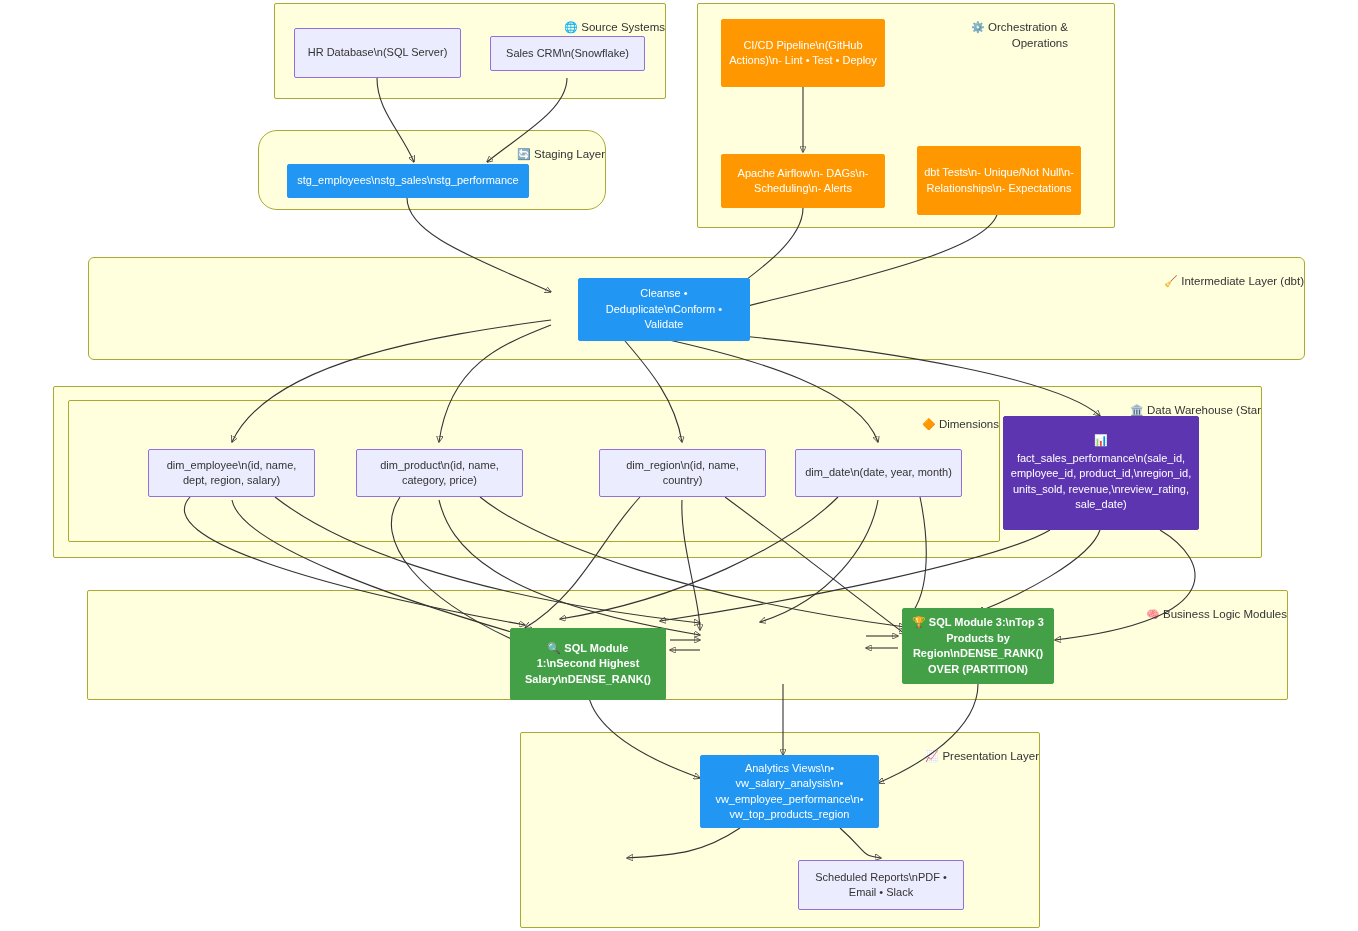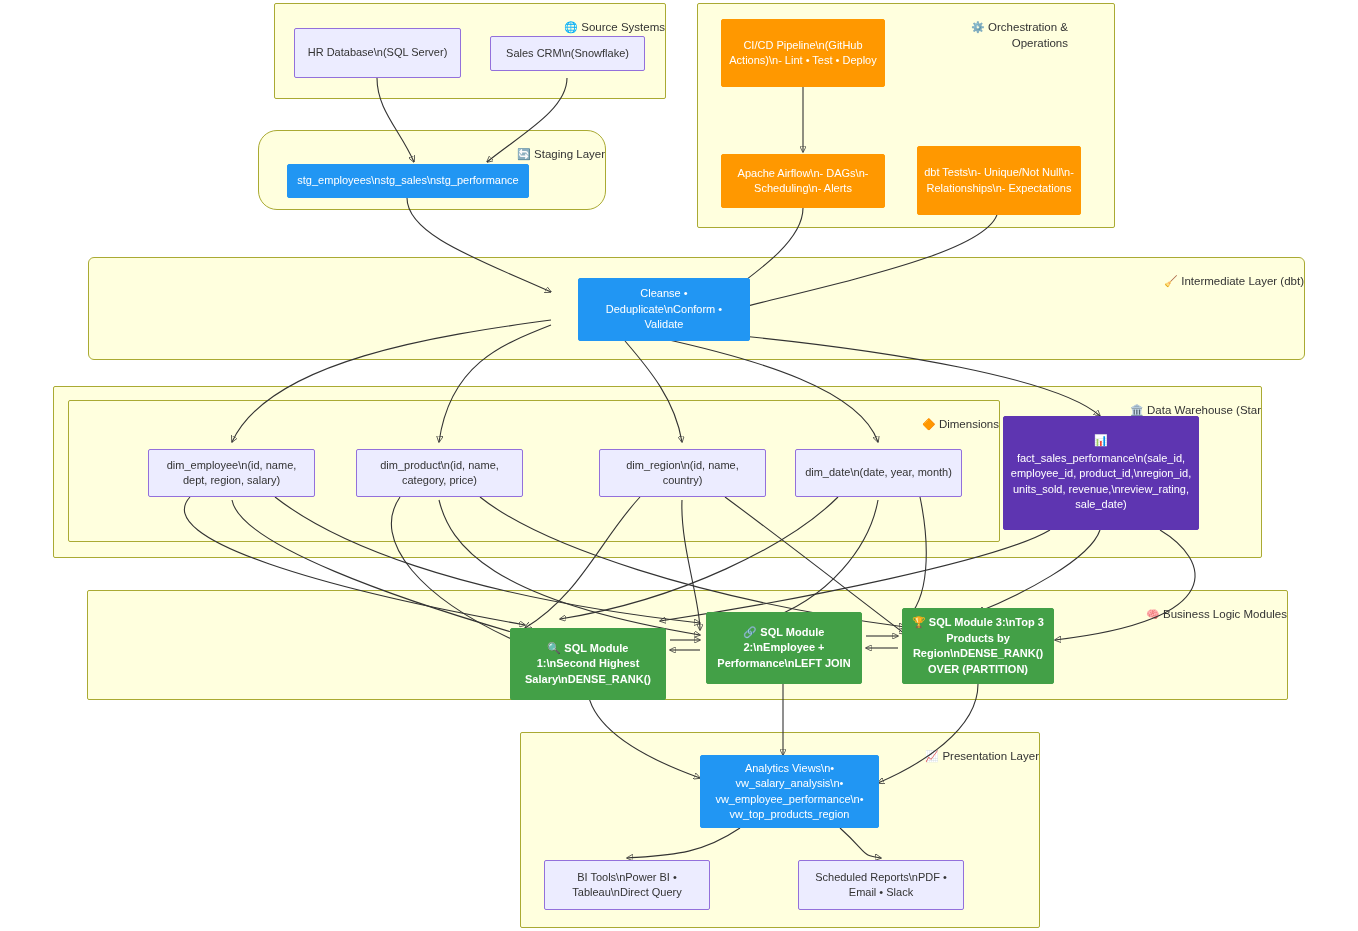--- a/index.html
+++ b/index.html
@@ -239,33 +239,27 @@
 
   <div class="node n-purple" style="left:1003px;top:416px;width:196px;height:114px;flex-direction:column;justify-content:center;">
     <span class="emj" style="margin:0 0 2px 0;">📊</span>
     <span class="lbl">fact_sales_performance\n(sale_id, employee_id, product_id,\nregion_id, units_sold, revenue,\nreview_rating, sale_date)</span>
   </div>
 
   <div class="node n-green" style="left:510px;top:628px;width:156px;height:72px;">
     <span class="lbl"><span class="emj">🔍</span><span>SQL Module 1:\nSecond Highest Salary\nDENSE_RANK()</span></span>
   </div>
 
-  <div class="node n-green" style="left:706px;top:612px;width:156px;height:72px;">
-    <span class="lbl"><span class="emj">🔗</span><span>SQL Module 2:\nEmployee + Performance\nLEFT JOIN</span></span>
-  </div>
 
   <div class="node n-green" style="left:902px;top:608px;width:152px;height:76px;">
     <span class="lbl"><span class="emj">🏆</span><span>SQL Module 3:\nTop 3 Products by Region\nDENSE_RANK() OVER (PARTITION)</span></span>
   </div>
 
   <div class="node n-blue" style="left:700px;top:755px;width:179px;height:73px;">
     <span class="lbl">Analytics Views\n• vw_salary_analysis\n• vw_employee_performance\n• vw_top_products_region</span>
   </div>
 
-  <div class="node n-default" style="left:544px;top:860px;width:166px;height:50px;">
-    <span class="lbl">BI Tools\nPower BI • Tableau\nDirect Query</span>
-  </div>
 
   <div class="node n-default" style="left:798px;top:860px;width:166px;height:50px;">
     <span class="lbl">Scheduled Reports\nPDF • Email • Slack</span>
   </div>
 
 </div>
 
 </body></html>

